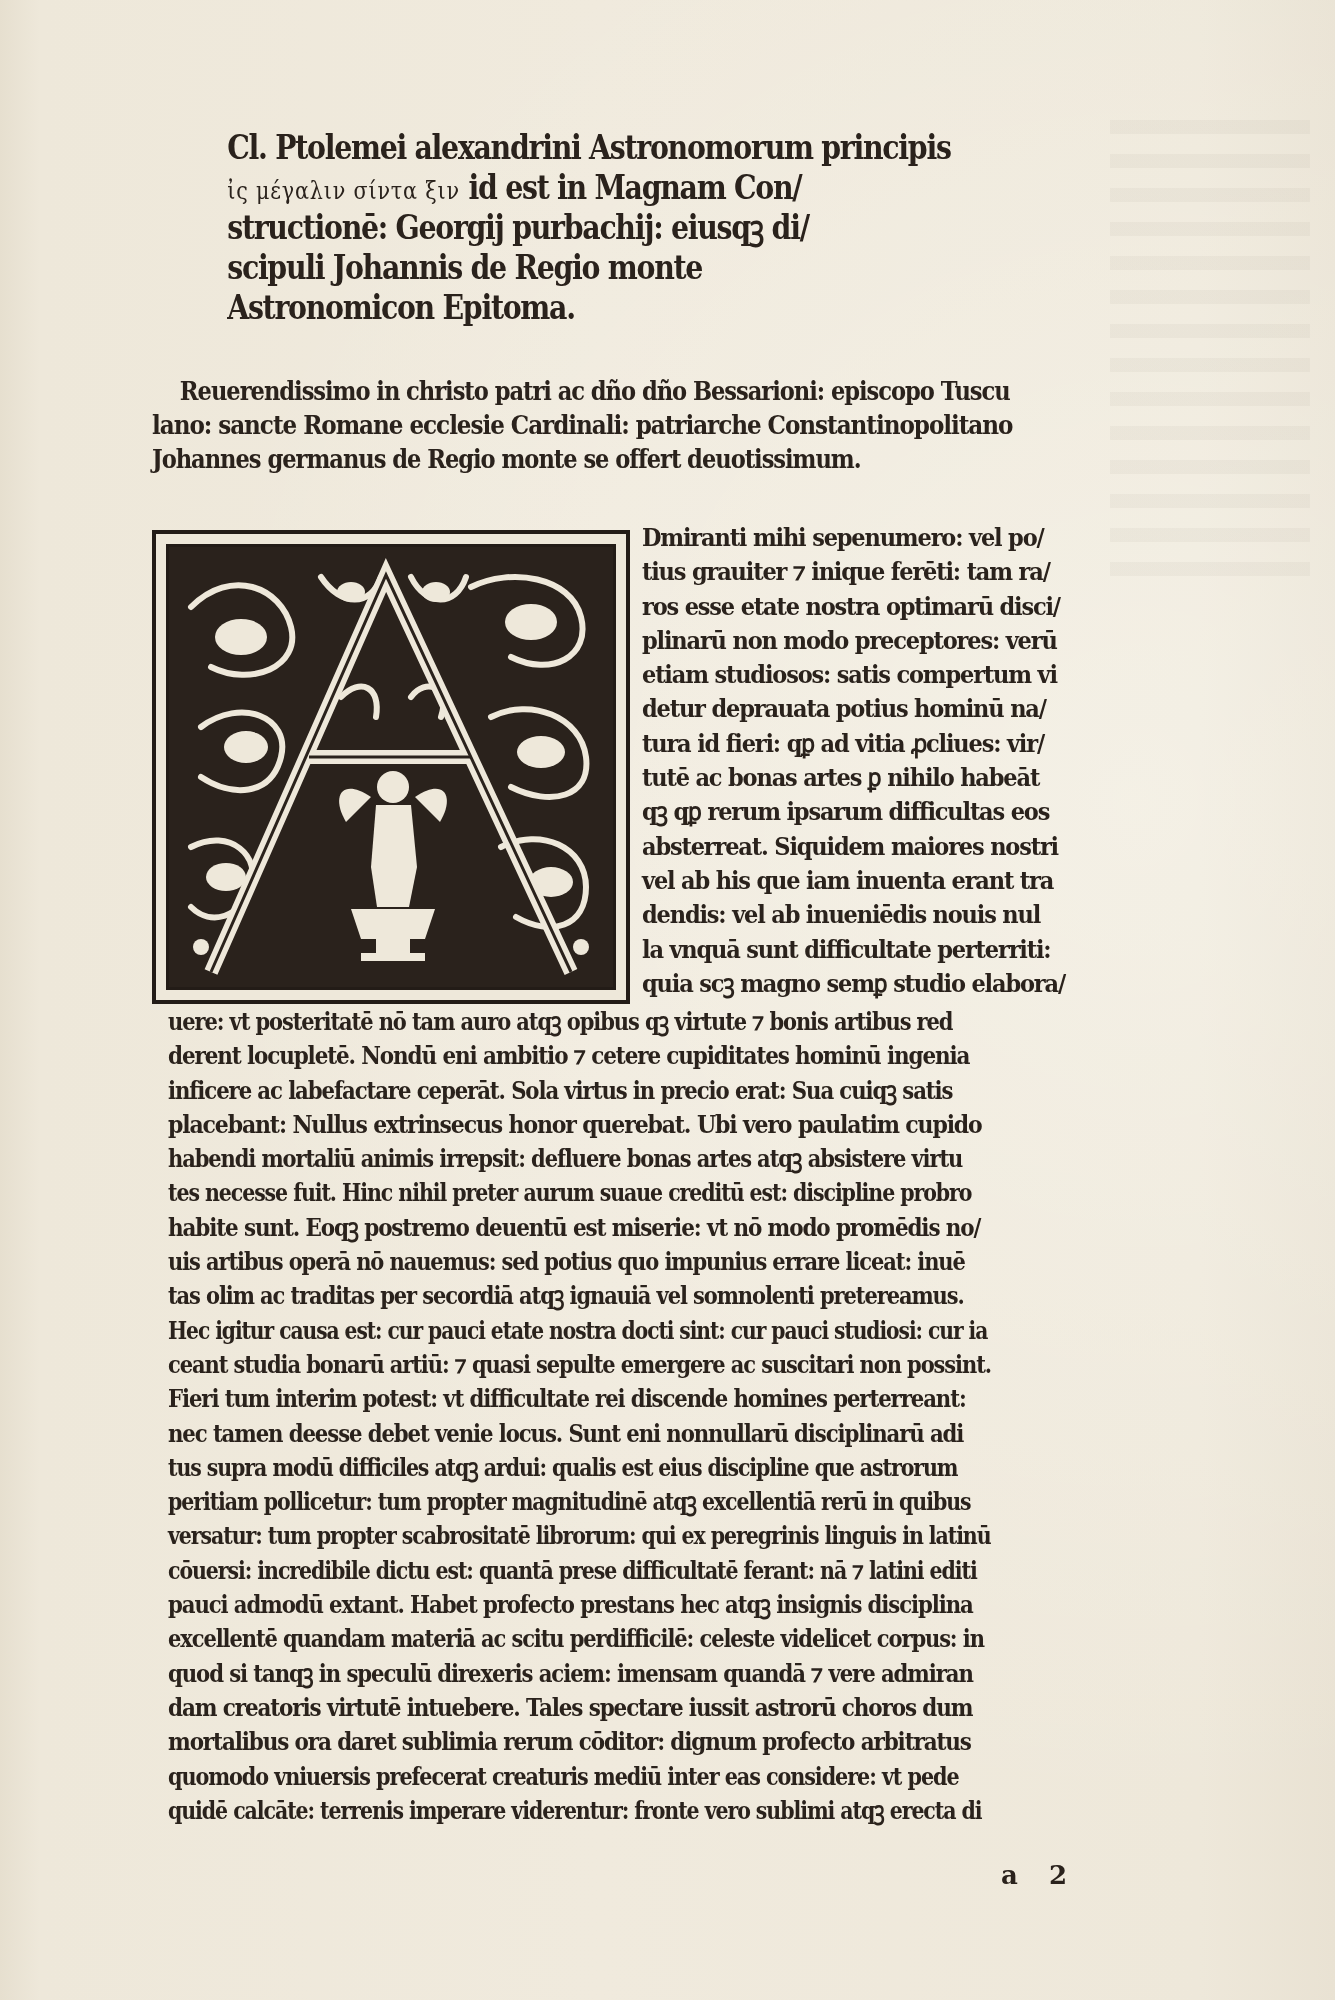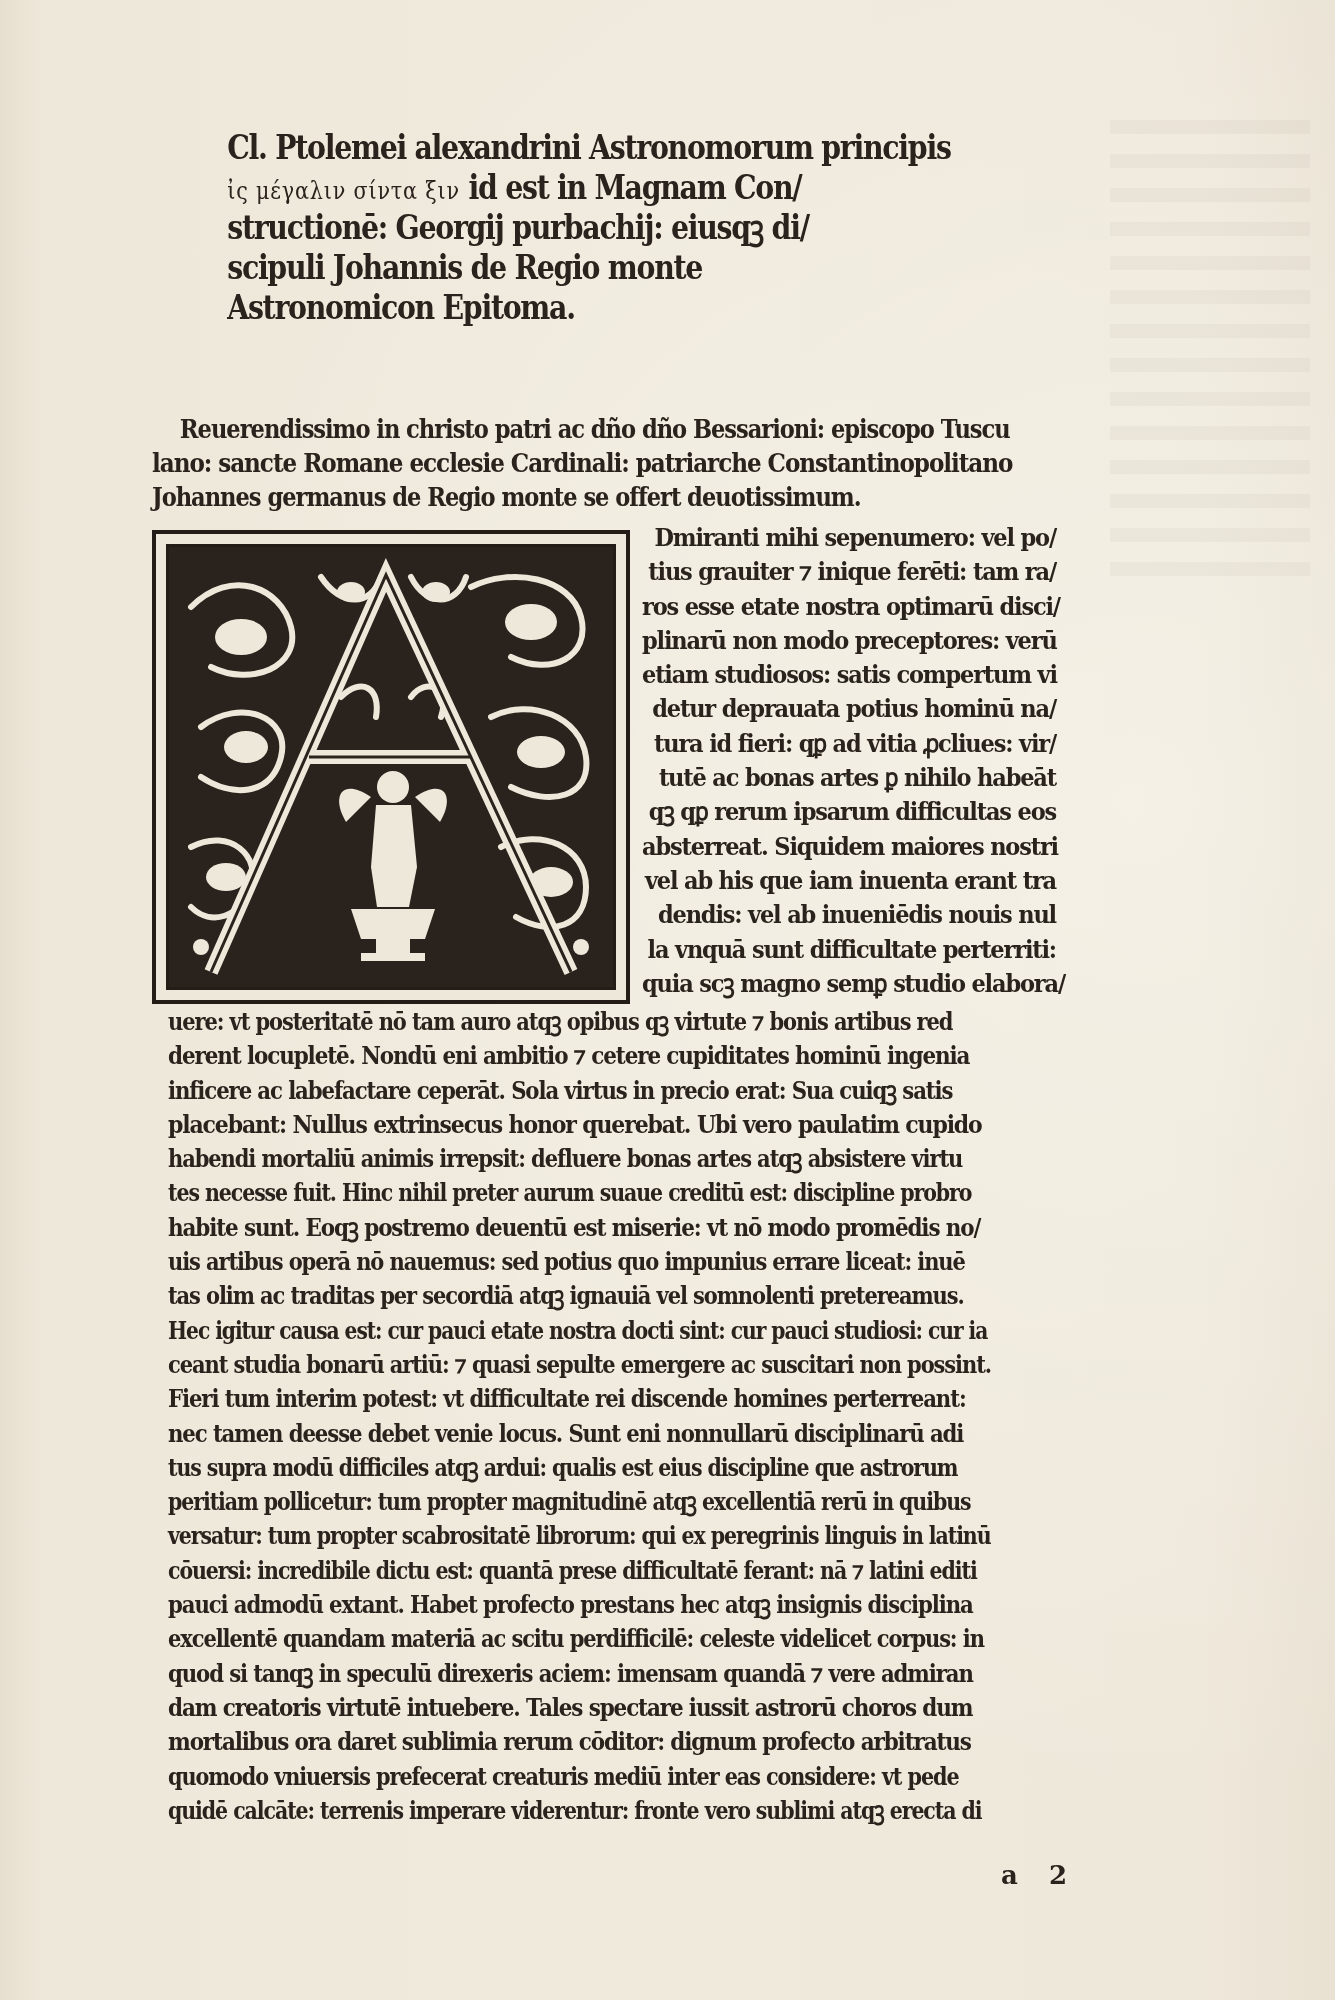--- a/index.html
+++ b/index.html
@@ -26,39 +26,39 @@
       text-align: left;
     }
     .title-line {
       display: block; height: 40px; line-height: 40px;
       font-family: "DejaVu Serif", serif; font-weight: bold;
       font-size: 33px; letter-spacing: -1.5px; white-space: nowrap;
       transform: scaleX(0.86); transform-origin: center;
     }
     .title-line .greek { font-weight: normal; font-size: 24px; letter-spacing: 1px; }
     .dedication {
-      position: absolute; left: 152px; top: 374px; width: 960px; margin-top: 38px;
+      position: absolute; left: 152px; top: 374px; width: 960px;
     }
     .ded-line {
       display: block; height: 34px; line-height: 34px; white-space: nowrap;
       font-weight: bold; font-size: 26px; letter-spacing: -1.2px;
       transform-origin: left center;
     }
     .ded-line.indent { padding-left: 32px; }
     .initial-box {
       position: absolute; left: 152px; top: 530px; width: 478px; height: 474px;
       border: 4px solid #231c17; box-sizing: border-box; background: #eee8da;
     }
     .initial-inner {
       position: absolute; left: 10px; top: 10px; right: 10px; bottom: 10px;
       border: 3px solid #231c17; background: #2a221c; overflow: hidden;
     }
     .initial-inner svg { position: absolute; left: 0; top: 0; width: 100%; height: 100%; }
     .col-right {
-      position: absolute; left: 642px; top: 521px; width: 460px; text-align: right;
+      position: absolute; left: 642px; top: 521px; width: 460px;
     }
     .body-line {
       display: block; height: 34.3px; line-height: 34.3px; white-space: nowrap;
       font-weight: bold; font-size: 25px; letter-spacing: -1.3px;
       transform-origin: left center;
     }
     .col-full {
       position: absolute; left: 168px; top: 1005px; width: 955px;
     }
     .signature {

